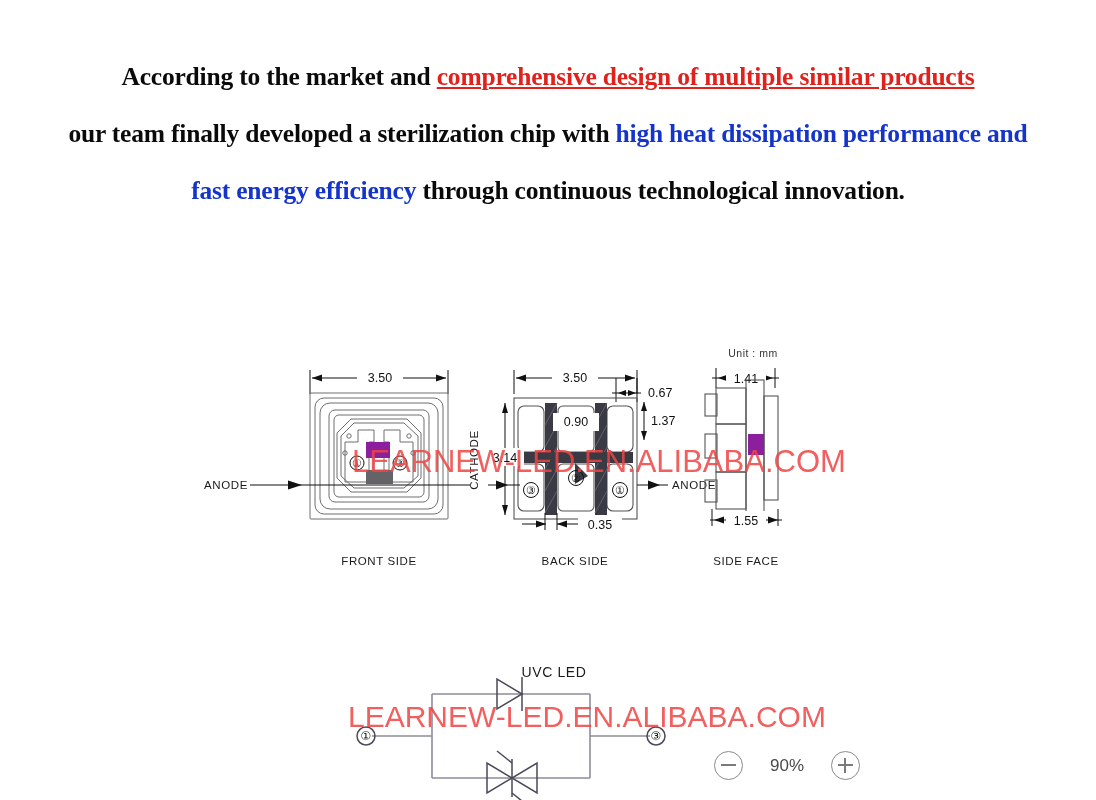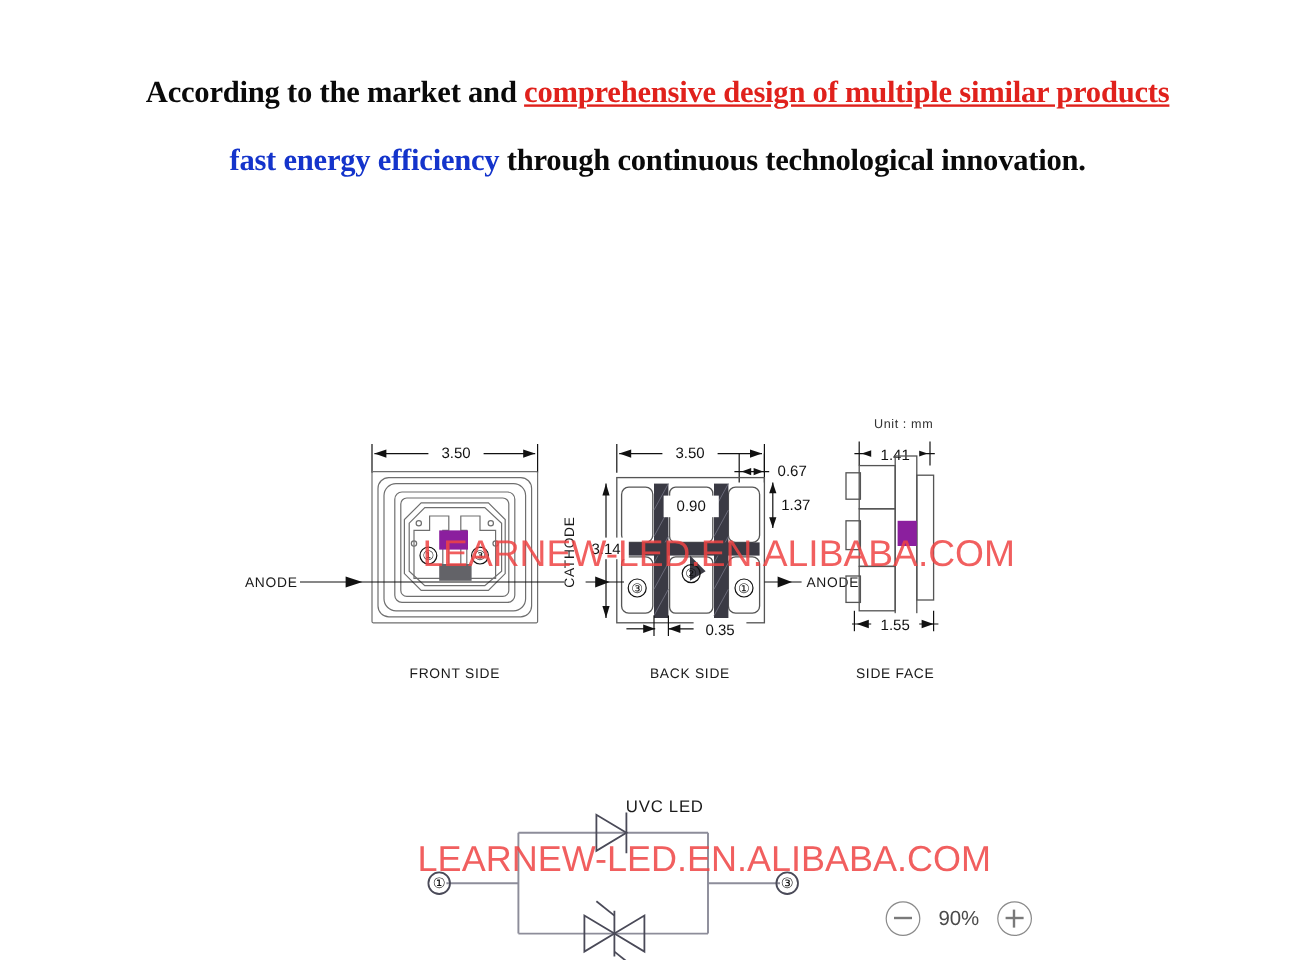--- a/index.html
+++ b/index.html
@@ -96,21 +96,21 @@
   #wm-top { left: 352px; top: 444px; font-size: 31px; letter-spacing: 0px; }
   #wm-bot { left: 348px; top: 700px; font-size: 30px; letter-spacing: 0px; }
 
   
   #zoom-ctl {
     position: absolute;
     right: 236px;
     bottom: 20px;
     display: flex;
     align-items: center;
-    gap: 8px;
+    gap: 20px;
   }
   .zbtn {
     width: 27px; height: 27px;
     border: 1.4px solid #8a8a8a;
     border-radius: 50%;
     position: relative;
     background: #fff;
     cursor: pointer;
   }
   .zbtn::before, .zbtn::after {
@@ -127,20 +127,23 @@
     min-width: 48px;
     text-align: center;
   }
 </style>
 </head>
 <body>
 
 <div id="headline">
   <span class="ln">
     <span class="hl-blk">According to the market and </span><span class="hl-red">comprehensive design of multiple similar products</span>
+  </span>
+  <span class="ln">
+    <span class="hl-blk">our team finally developed a sterilization chip with </span><span class="hl-blue">high heat dissipation performance and</span>
   </span>
   <span class="ln">
     <span class="hl-blue">fast energy efficiency</span><span class="hl-blk"> through continuous technological innovation.</span>
   </span>
 </div>
 
 <div id="drawings">
   <svg width="1096" height="260" viewBox="0 0 1096 260">
 
     <g>

